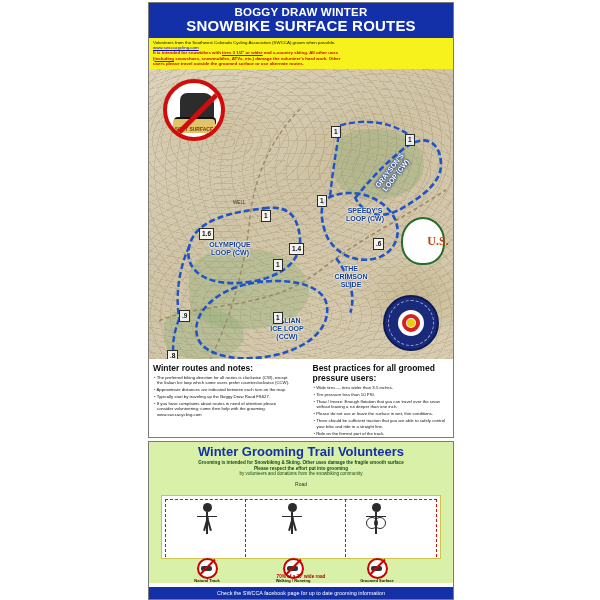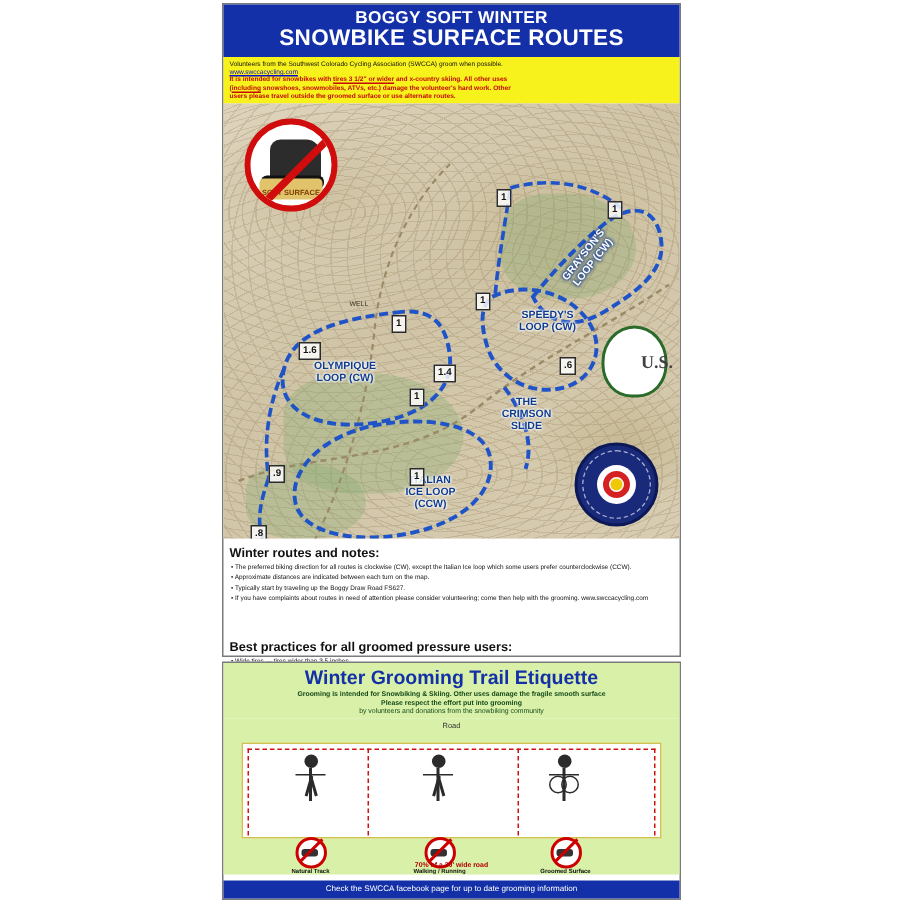--- a/index.html
+++ b/index.html
@@ -48,32 +48,32 @@
     background:#ffffff;border:4px solid #d10c0c;box-sizing:border-box;overflow:hidden;}
   .nosign .boot{position:absolute;left:13px;top:10px;width:34px;height:28px;background:#2c2c2c;
     border-radius:7px 10px 4px 4px;}
   .nosign .boot:after{content:"";position:absolute;left:-6px;bottom:-5px;width:42px;height:9px;background:#111;border-radius:4px;}
   .nosign .sand{position:absolute;left:6px;bottom:4px;right:6px;height:14px;background:#e0c36a;border-radius:3px;}
   .nosign .sandtxt{position:absolute;left:0;right:0;bottom:5px;text-align:center;font-size:5px;font-weight:bold;color:#7a3c00;}
   .nosign .slash{position:absolute;left:-4px;top:27px;width:72px;height:5px;background:#d10c0c;transform:rotate(-45deg);}
 
   .usfs{position:absolute;right:8px;top:148px;width:40px;height:44px;background:#ffffff;border:2px solid #2a6b2a;
     border-radius:50% 50% 45% 45%;display:flex;align-items:center;justify-content:center;}
-  .usfs span{font-size:12px;font-weight:bold;color:#404040;font-family:"Liberation Serif",serif;margin-left:30px;}
+  .usfs span{font-size:12px;font-weight:bold;color:#c2410c;font-family:"Liberation Serif",serif;margin-left:30px;}
 
   .badge{position:absolute;right:14px;bottom:8px;width:52px;height:52px;border-radius:50%;
     background:#1a2a7a;border:2px solid #0d1856;display:flex;align-items:center;justify-content:center;}
   .badge .inner{width:26px;height:26px;border-radius:50%;background:#ffffff;position:relative;}
   .badge .inner:before{content:"";position:absolute;left:4px;top:4px;width:18px;height:18px;border-radius:50%;
     border:4px solid #d42121;box-sizing:border-box;}
   .badge .inner:after{content:"";position:absolute;left:9px;top:9px;width:8px;height:8px;border-radius:50%;background:#f0c808;}
   .badge .ring{position:absolute;inset:3px;border-radius:50%;border:1px dashed rgba(255,255,255,.6);}
 
   
-  .cols{display:flex;padding:4px 4px 2px 4px;gap:23px;flex-direction:column;}
+  .cols{display:flex;padding:4px 4px 2px 4px;gap:23px;}
   .col{flex:1;}
   .col h3{margin:0 0 2px 0;font-size:8.5px;font-weight:bold;color:#111;line-height:10px;}
   .col ul{margin:0;padding:0;list-style:none;}
   .col li{font-size:4.3px;line-height:5.1px;color:#111;margin-bottom:2px;text-indent:-3px;padding-left:4px;}
 
   
   .etq{position:absolute;left:148px;top:441px;width:304px;height:157px;background:#ffffff;border:1px solid #7a7a7a;}
   .etq-title{background:#d8f0a8;color:#1330a8;font-size:13px;font-weight:bold;text-align:center;padding:2px 0 1px 0;}
   .etq-sub{background:#d8f0a8;color:#15491a;font-size:4.6px;text-align:center;line-height:5.6px;padding-bottom:2px;}
   .etq-sub .b{font-weight:bold;}
@@ -102,21 +102,21 @@
   .etq-foot{position:absolute;left:0;right:0;bottom:0;background:#1330a8;color:#ffffff;font-size:5.4px;text-align:center;padding:3px 0;}
 </style>
 </head>
 <body>
 
 <div class="page">
 
   <div class="poster">
 
     <div class="title-bar">
-      <div class="t1">BOGGY SOFT WINTER</div>
+      <div class="t1">BOGGY DRAW WINTER</div>
       <div class="t2">SNOWBIKE SURFACE ROUTES</div>
     </div>
 
     <div class="note-yellow">
       <p>Volunteers from the Southwest Colorado Cycling Association (SWCCA) groom when possible.</p>
       <p><a href="#">www.swccacycling.com</a></p>
       <p class="red">
         <span>It is intended for snowbikes with</span>
         <span class="u">tires 3 1/2" or wider</span>
         <span>and x-country skiing.  All other uses</span>
@@ -213,21 +213,21 @@
           <li>• <span>Thaw / freeze: Enough flotation that you can travel over the snow without leaving a rut deeper than one inch.</span></li>
           <li>• <span>Please do not use or leave the surface in wet, thin conditions.</span></li>
           <li>• <span>There should be sufficient traction that you are able to safely control your bike and ride in a straight line.</span></li>
           <li>• <span>Ride on the firmest part of the track.</span></li>
         </ul>
       </div>
     </div>
   </div>
 
   <div class="etq">
-    <div class="etq-title">Winter Grooming Trail Etiquette</div>
+    <div class="etq-title">Winter Grooming Trail Volunteers</div>
     <div class="etq-sub">
       <div class="b">Grooming is intended for Snowbiking &amp; Skiing. Other uses damage the fragile smooth surface</div>
       <div class="b">Please respect the effort put into grooming</div>
       <div>by volunteers and donations from the snowbiking community</div>
     </div>
 
     <div class="etq-body">
       <div class="roadlbl">Road</div>
 
       <div class="trailband"></div>

